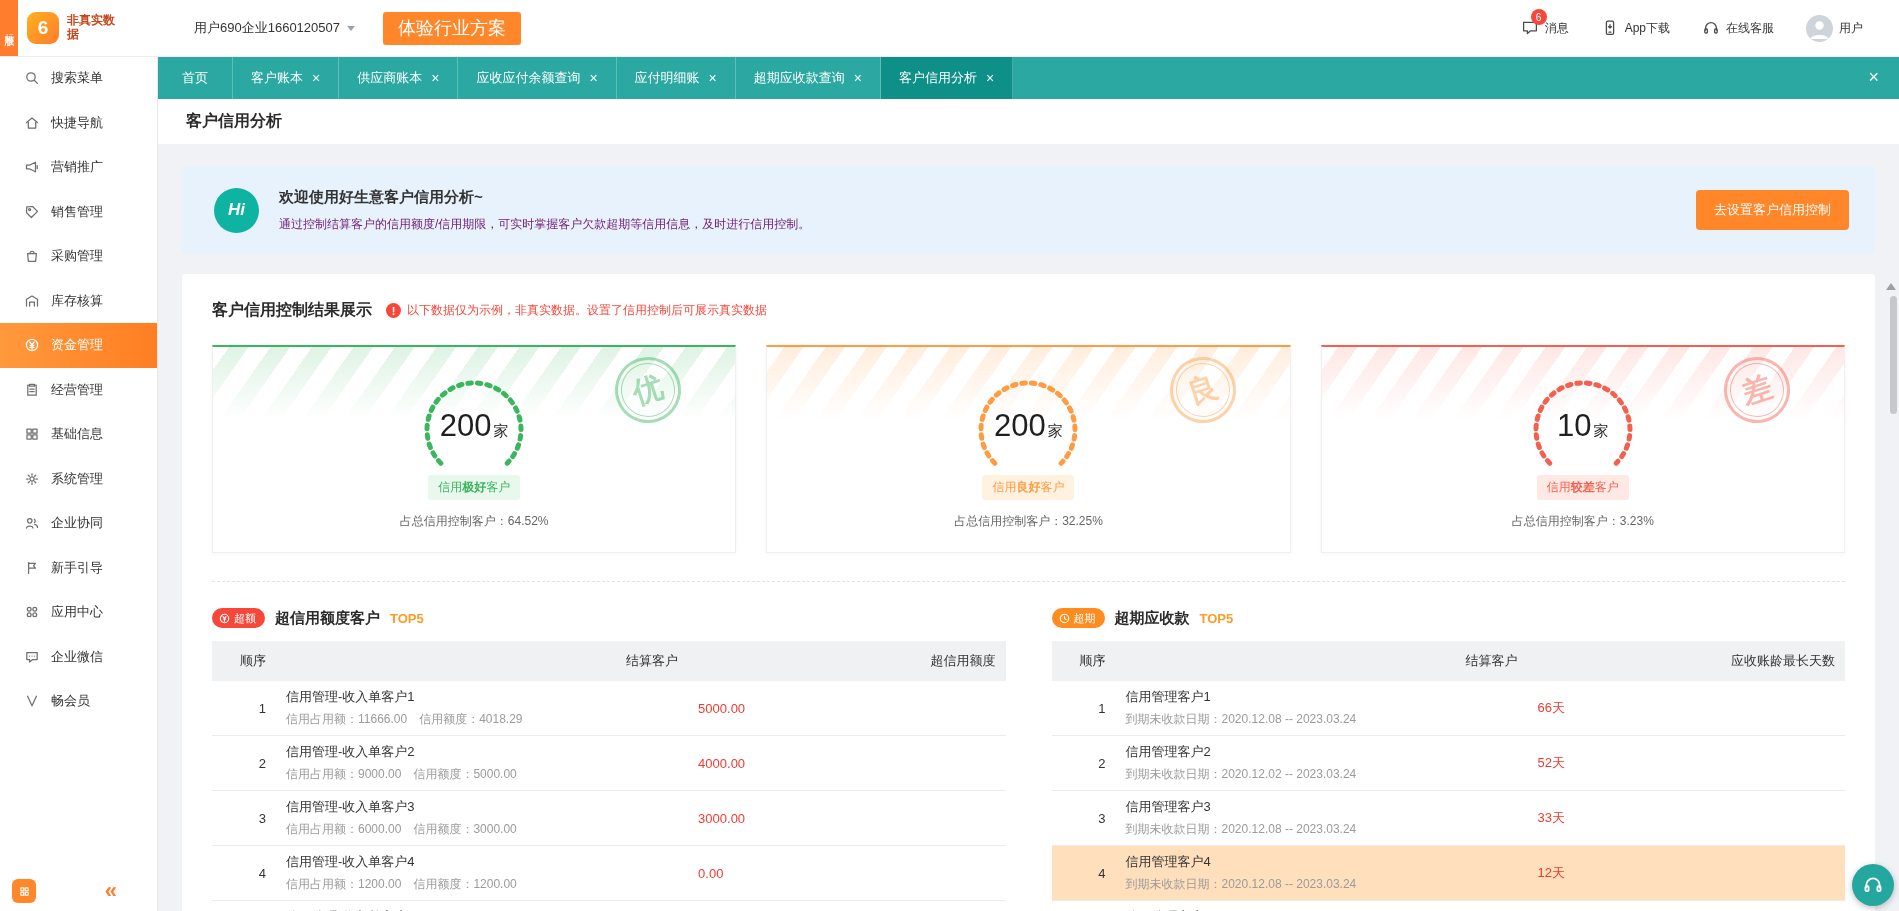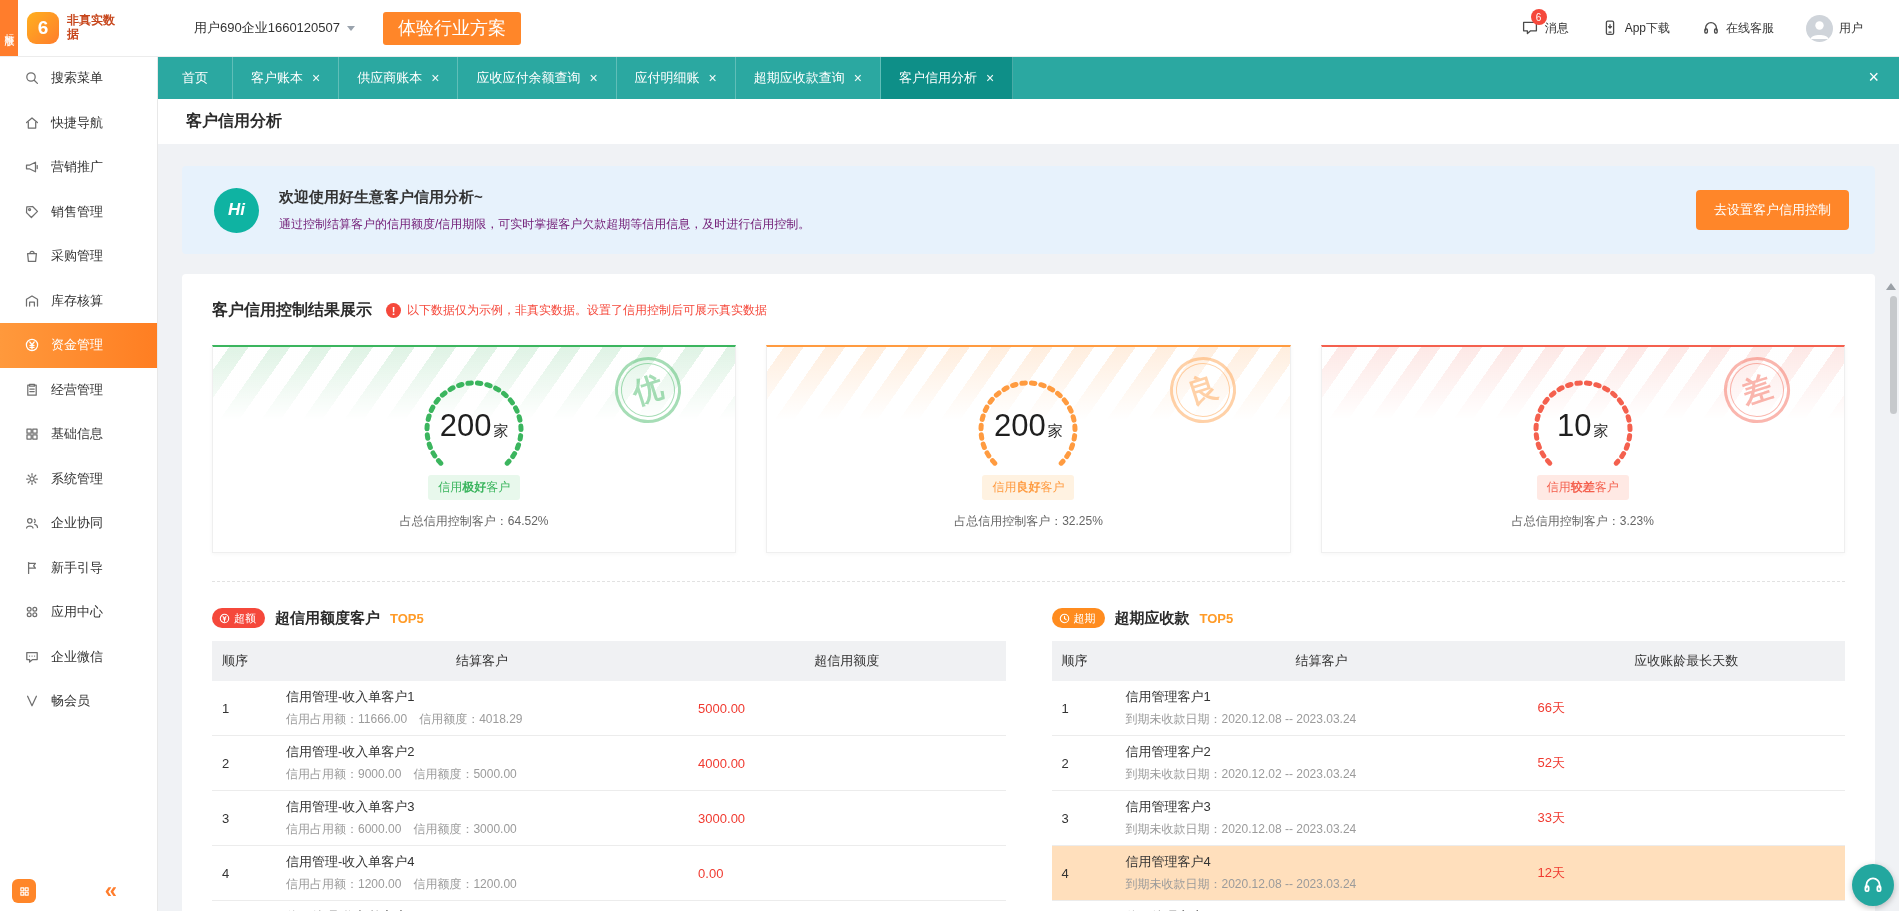--- a/index.html
+++ b/index.html
@@ -95,22 +95,22 @@
   .tables { display:flex; gap:46px; margin-top:26px; }
   .tbl { flex:1; min-width:0; }
   .tbl-head { display:flex; align-items:center; gap:10px; margin-bottom:13px; }
   .pill { display:inline-flex; align-items:center; gap:4px; color:#fff; font-size:11px; height:20px; padding:0 9px 0 7px; border-radius:10px; }
   .pill-red { background:#f5483b; }
   .pill-orange { background:#ff8c1f; }
   .tbl-title { font-size:15px; font-weight:bold; color:#2b2b2b; }
   .tbl-top { font-size:13px; font-weight:bold; color:#ff9b28; }
   table { width:100%; border-collapse:collapse; table-layout:fixed; }
   col.w-no { width:64px; } col.w-val { width:40%; }
-  th { background:#f0f1f3; font-weight:normal; font-size:13px; color:#333; text-align:center; height:40px; padding:0 10px; }
-  th.c, td.c { text-align:left; }
+  th { background:#f0f1f3; font-weight:normal; font-size:13px; color:#333; text-align:right; height:40px; padding:0 10px; }
+  th.c, td.c { text-align:right; }
   td { border-bottom:1px solid #ececec; padding:7px 10px; vertical-align:middle; }
   .row-no { font-size:13px; color:#333; }
   .row-name { font-size:13px; color:#333; }
   .row-detail { font-size:12px; color:#9b9b9b; margin-top:5px; }
   .row-val { font-size:13px; color:#f03a30; }
   tr.hl td { background:#ffdfbc; }
 
   
   .scroll-up { position:absolute; right:3px; top:283px; width:0; height:0; border-left:5px solid transparent; border-right:5px solid transparent;
     border-bottom:7px solid #9aa0a6; cursor:pointer; z-index:20; }

